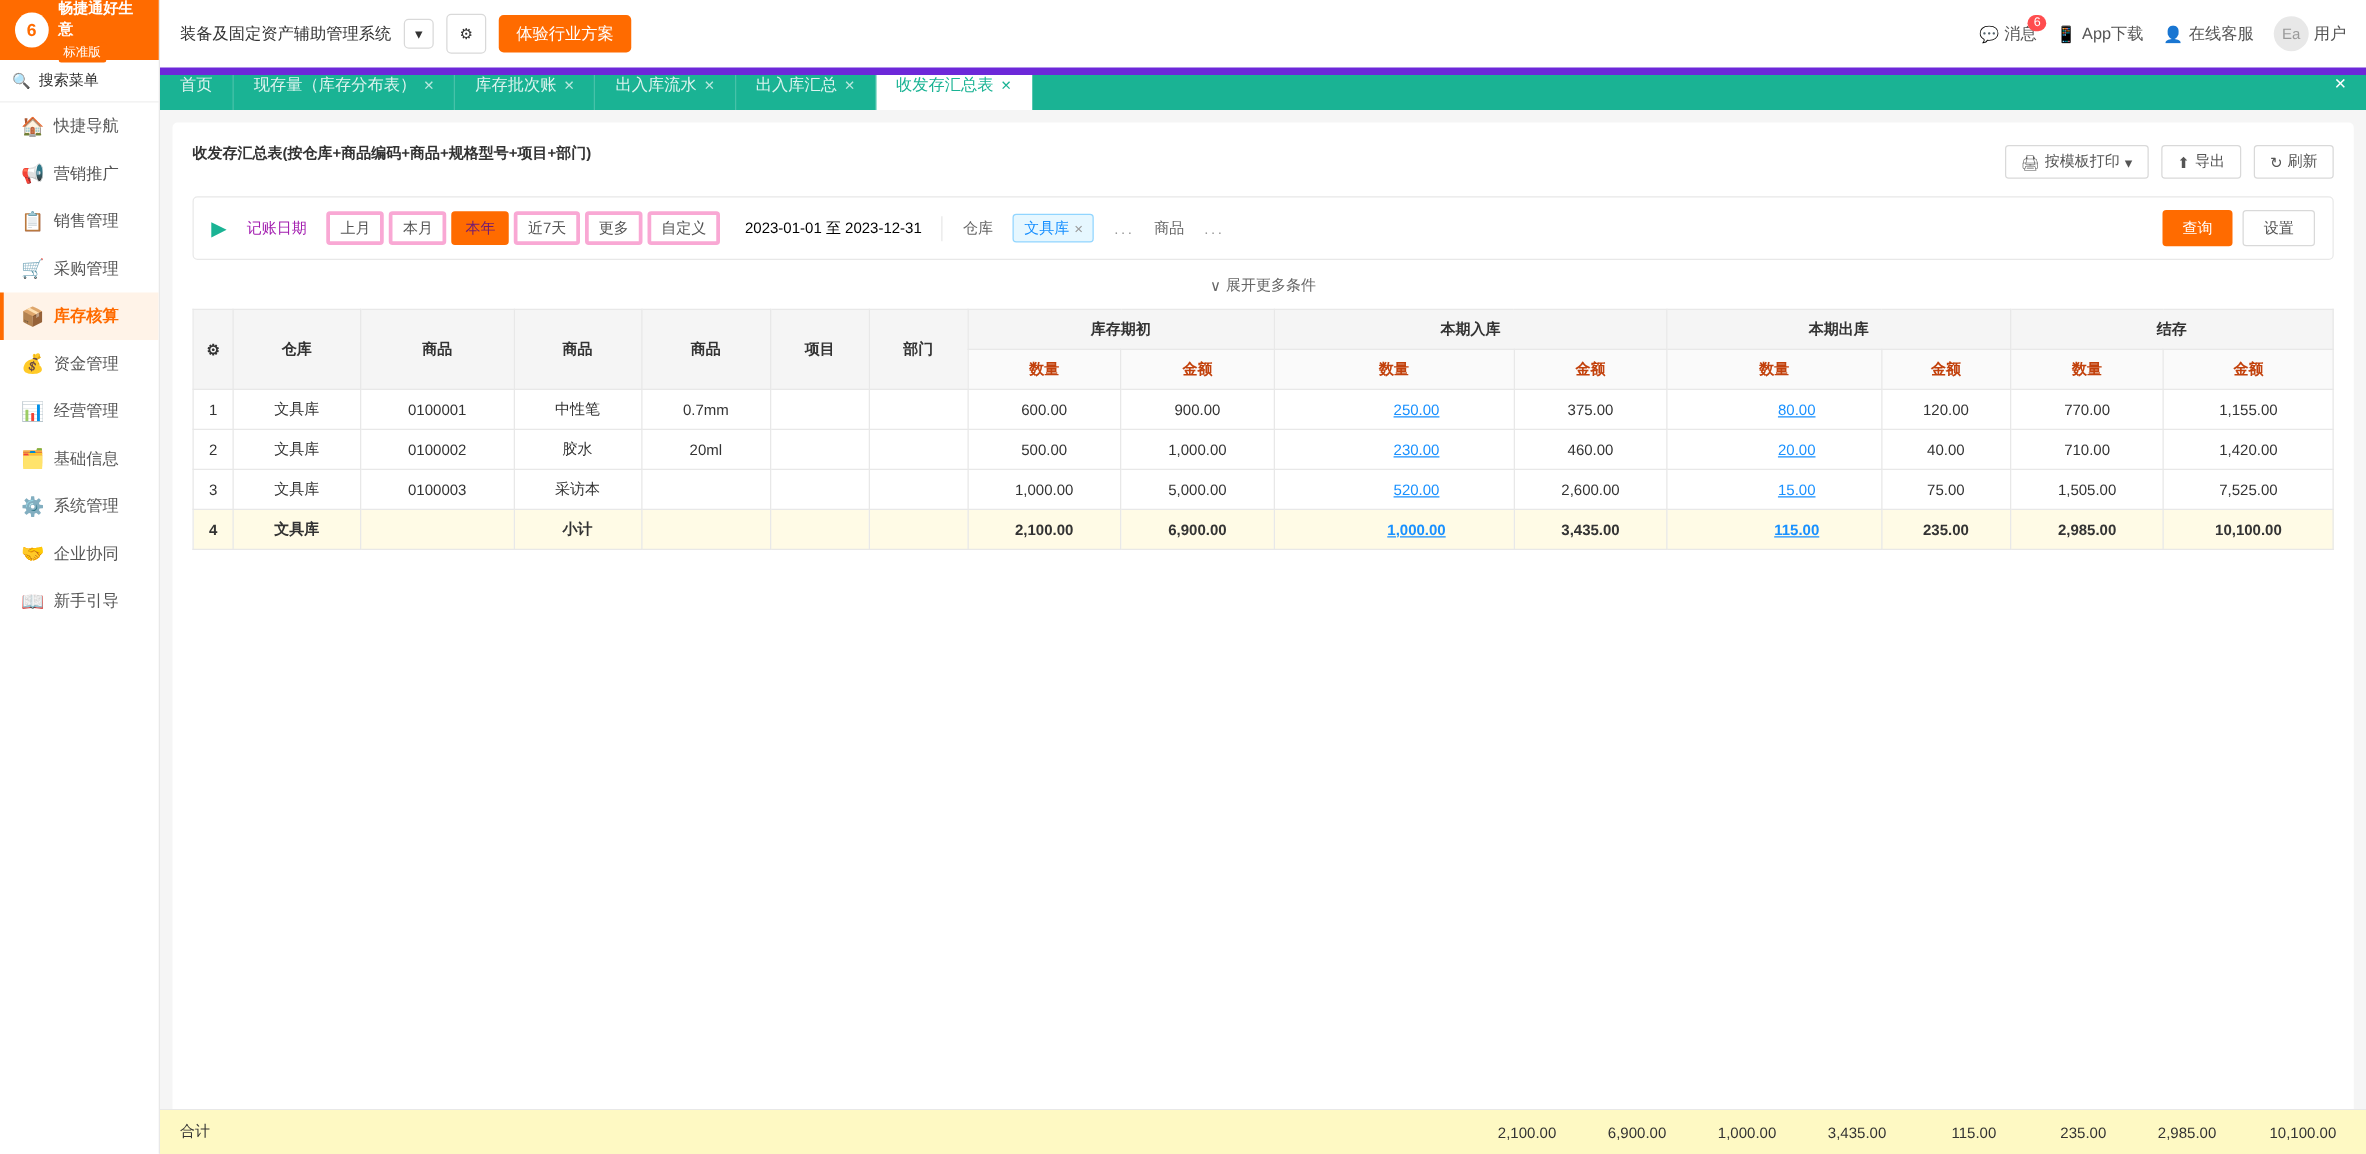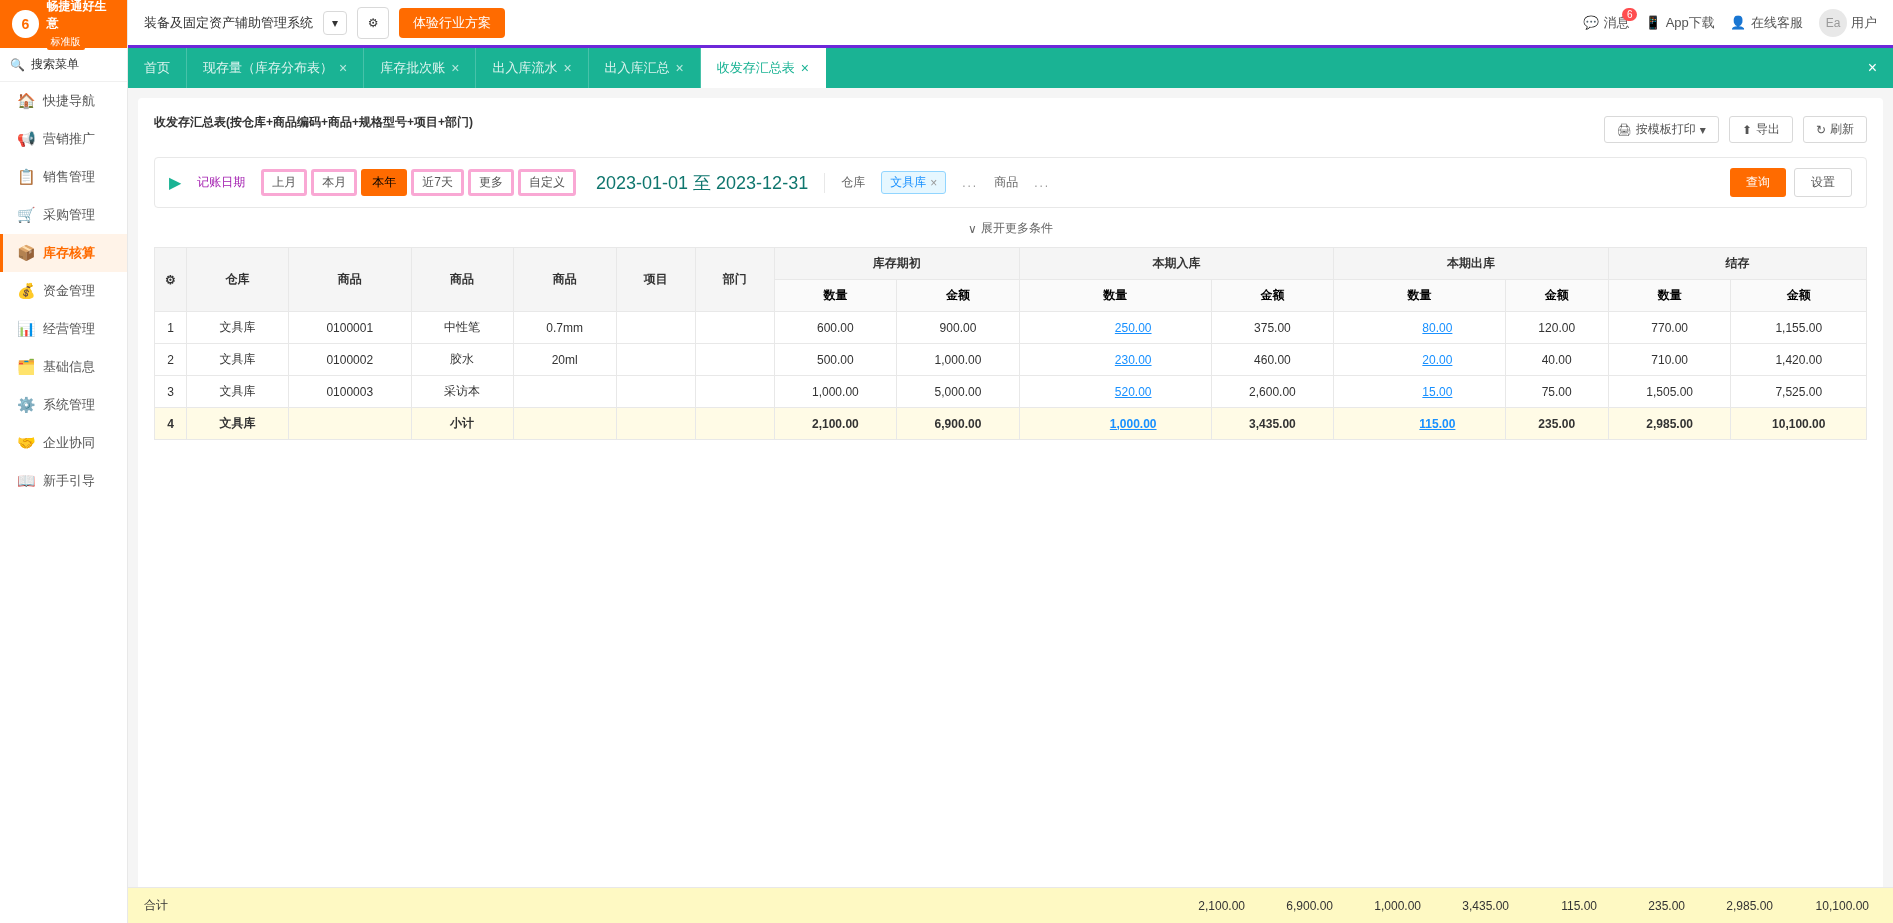--- a/index.html
+++ b/index.html
@@ -23,22 +23,22 @@
     .sidebar-nav { flex: 1; overflow-y: auto; }
     .sidebar-nav-item {
       display: flex; align-items: center; gap: 8px; padding: 10px 14px; cursor: pointer; color: #555; font-size: 13px;
       border-left: 3px solid transparent;
     }
     .sidebar-nav-item.active { background: #fff3e8; color: #ff6b00; border-left-color: #ff6b00; font-weight: bold; }
     .nav-icon { font-size: 15px; width: 18px; text-align: center; }
 
     
     .top-header {
-      position: fixed; left: 128px; top: 0; right: 0; height: 48px; background: #fff;
-      border-bottom: 3px solid #6d28d9; display: flex; align-items: center; padding: 0 16px; z-index: 99;
+      position: fixed; left: 128px; top: 0; right: 0; height: 60px; background: #fff;
+      border-bottom: 6px solid #6d28d9; display: flex; align-items: center; padding: 0 16px; z-index: 99;
       justify-content: space-between;
     }
     .header-left { display: flex; align-items: center; gap: 10px; }
     .header-sys-name { font-size: 13px; color: #333; }
     .header-select {
       border: 1px solid #d9d9d9; border-radius: 4px; padding: 4px 8px; font-size: 12px; cursor: pointer;
       display: flex; align-items: center; gap: 4px; background: #fff;
     }
     .header-btn-trial {
       background: #ff6b00; color: #fff; border: none; border-radius: 4px; padding: 6px 14px; cursor: pointer; font-size: 13px;
@@ -75,22 +75,22 @@
 
     
     .filter-bar {
       border: 1px solid #e8e8e8; border-radius: 4px; padding: 10px 14px; margin-bottom: 12px;
       display: flex; align-items: center; gap: 16px; background: #fff;
     }
     .filter-arrow { color: #1ab394; font-size: 16px; cursor: pointer; }
     .filter-label { color: #a21caf; font-size: 12px; white-space: nowrap; }
     .date-btns { display: flex; align-items: center; gap: 4px; }
     .date-btn { padding: 2px 8px; border: 3px solid #f9a8d4; border-radius: 3px; cursor: pointer; font-size: 12px; background: #fff; color: #555; }
-    .date-btn.active { background: #ff6b00; color: #000000; border-color: #ff6b00; }
-    .date-range { font-size: 18px; color: #0f766e; margin-left: 4px; }
+    .date-btn.active { background: #ff6b00; color: #701a75; border-color: #ff6b00; }
+    .date-range { font-size: 12px; color: #000000; margin-left: 4px; }
     .filter-divider { width: 1px; height: 20px; background: #e8e8e8; }
     .warehouse-label { color: #666; font-size: 12px; }
     .warehouse-tag {
       display: inline-flex; align-items: center; gap: 4px; background: #e6f7ff; border: 1px solid #91d5ff;
       border-radius: 3px; padding: 2px 8px; font-size: 12px; color: #1890ff; cursor: pointer;
     }
     .tag-close { color: #999; cursor: pointer; font-size: 12px; }
     .filter-dots { color: #999; cursor: pointer; letter-spacing: 2px; }
     .goods-label { color: #666; font-size: 12px; }
     .filter-actions { margin-left: auto; display: flex; gap: 8px; }
@@ -99,21 +99,21 @@
 
     
     .expand-bar { text-align: center; margin-bottom: 10px; }
     .expand-btn { color: #666; font-size: 12px; cursor: pointer; background: none; border: none; display: inline-flex; align-items: center; gap: 4px; }
     .toolbar-btn { background: #fff; border: 1px solid #d9d9d9; border-radius: 3px; padding: 4px 12px; cursor: pointer; font-size: 12px; color: #555; display: flex; align-items: center; gap: 4px; }
 
     
     .data-table { width: 100%; border-collapse: collapse; font-size: 12px; }
     .data-table th, .data-table td { border: 1px solid #e8e8e8; padding: 7px 8px; text-align: center; white-space: nowrap; }
     .data-table thead tr:first-child th { background: #f5f5f5; font-weight: bold; color: #333; }
-    .data-table thead tr:nth-child(2) th { background: #fafafa; color: #000000; }
+    .data-table thead tr:nth-child(2) th { background: #fafafa; color: #c2410c; }
     .data-table tbody tr td { color: #333; }
     .data-table .link-val { color: #1890ff; text-decoration: underline; cursor: pointer; margin-left: 36px; }
     .data-table .bold-row td { font-weight: bold; background: #fffbe6; }
 
     
     .bottom-bar {
       position: fixed; bottom: 0; left: 128px; right: 0; height: 36px; background: #fef9c3;
       border-top: 1px solid #e8e8e8; display: flex; align-items: center; padding: 0 16px;
       font-size: 12px; color: #333; z-index: 97;
     }

